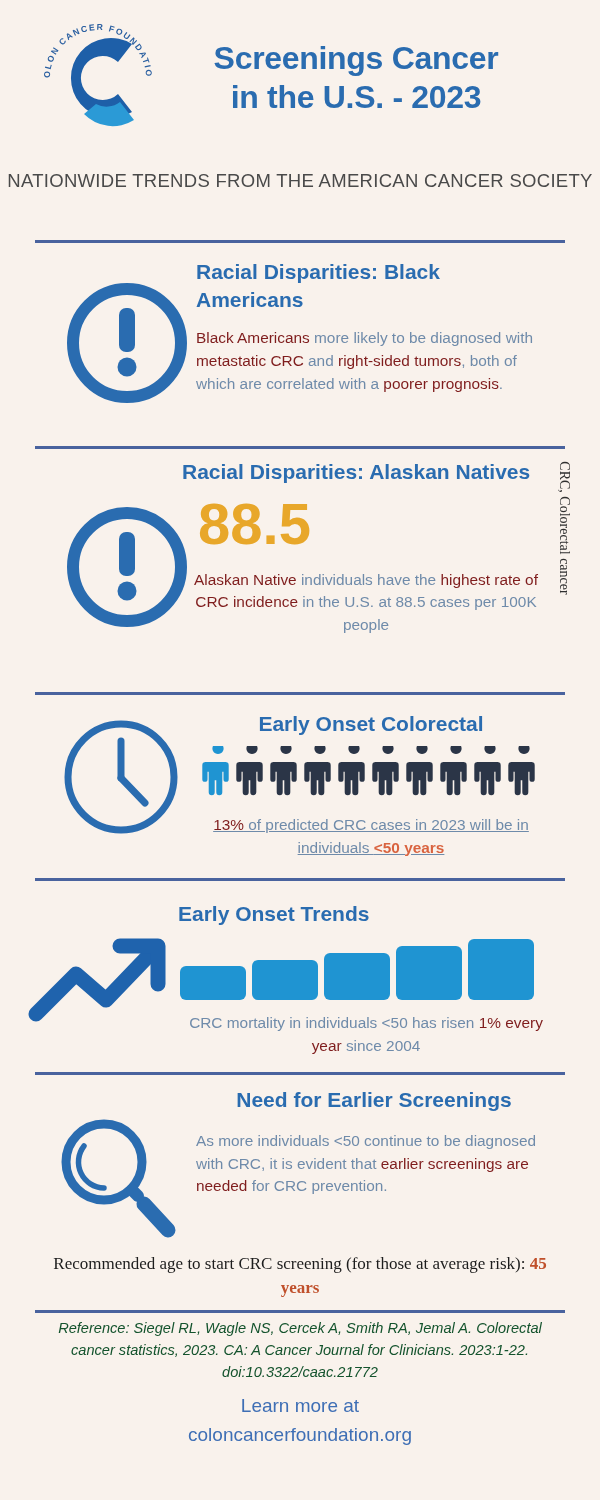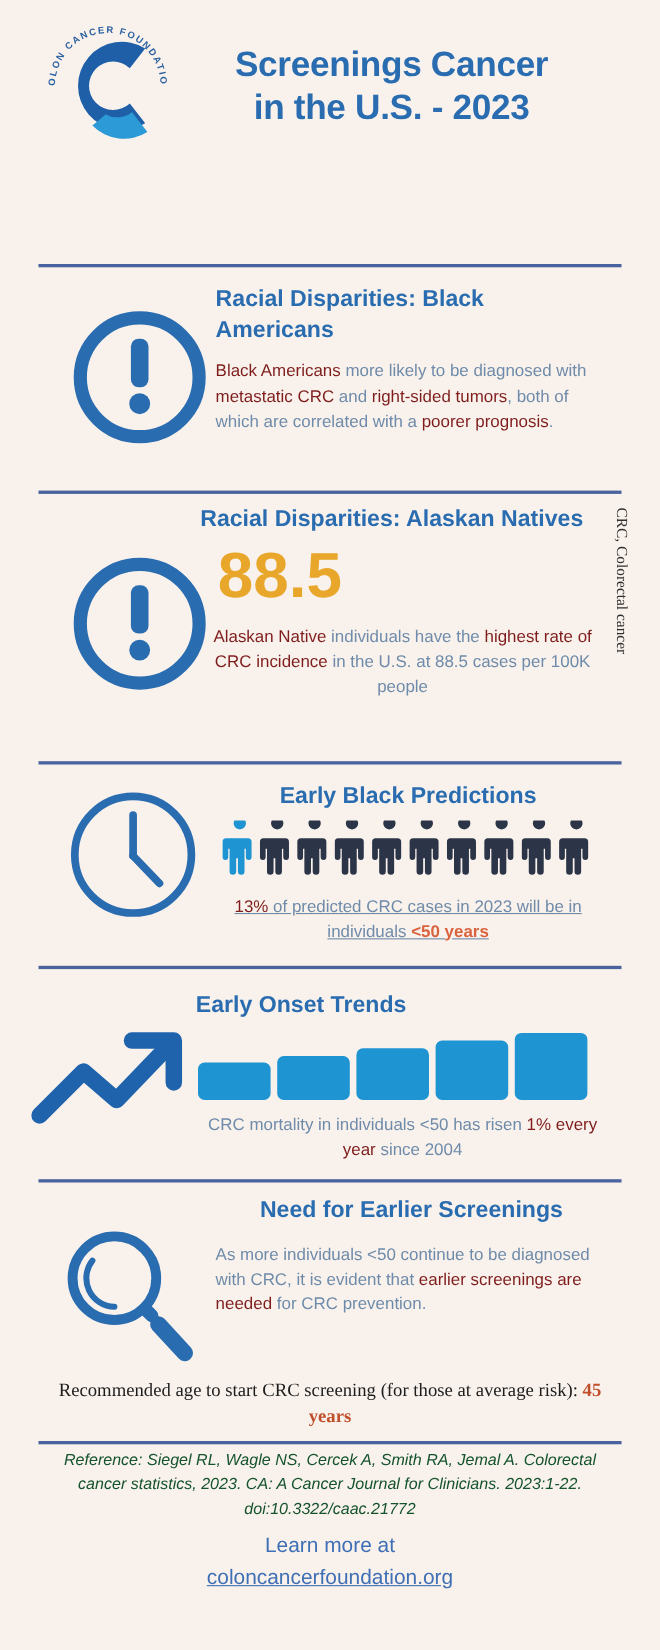--- a/index.html
+++ b/index.html
@@ -148,21 +148,20 @@
   .learn {
     position: absolute;
     top: 1392px; left: 0; width: 600px;
     text-align: center;
     color: #3f6fb5;
     font-size: 19px;
     line-height: 1.5;
   }
   .learn a, .learn .link {
     color: #3f6fb5;
-    text-decoration: underline;
     display: block;
   }
 
   
   .side-text {
     position: absolute;
     right: -44px; top: 520px;
     transform: rotate(90deg);
     transform-origin: center;
     font-family: "Liberation Serif", serif;
@@ -197,20 +196,21 @@
         </text>
       </svg>
     </div>
 
     <div class="title-block">
       <div class="main-title">Screenings Cancer</div>
       <div class="main-title">in the U.S. - 2023</div>
     </div>
   </div>
 
+  <div class="subtitle">NATIONWIDE TRENDS FROM THE AMERICAN CANCER SOCIETY</div>
 
   <div class="divider" style="top:240px"></div>
   <div class="divider" style="top:446px"></div>
   <div class="divider" style="top:692px"></div>
   <div class="divider" style="top:878px"></div>
   <div class="divider" style="top:1072px"></div>
   <div class="divider" style="top:1310px"></div>
 
   <div class="section" id="sec1">
     <div class="icon-pos">
@@ -243,21 +243,21 @@
 
   <div class="section" id="sec3">
     <div class="icon-pos">
       <svg width="122" height="122" viewBox="0 0 122 122">
         <circle cx="61" cy="61" r="53" fill="none" stroke="#2a6cb0" stroke-width="7"></circle>
         <path d="M 61,25 L 61,62" stroke="#2a6cb0" stroke-width="7" stroke-linecap="round" fill="none"></path>
         <path d="M 61,62 L 85,87" stroke="#2a6cb0" stroke-width="7" stroke-linecap="round" fill="none"></path>
       </svg>
     </div>
     <div class="body-pos">
-      <div class="sec-title">Early Black Predictions</div>
+      <div class="sec-title">Early Onset Colorectal</div>
       <div class="people-row" id="people-row">
           <svg width="32" height="62" viewBox="0 0 32 54">
             <path d="M 16,4 a 5.6,5.6 0 1,1 0.01,0 Z M 8.5,12 h 15 a 3.2,3.2 0 0 1 3.2,3.2 v 14 a 2.6,2.6 0 0 1 -5.2,0 v -7.5 h -1.2 v 20.5 a 3,3 0 0 1 -6,0 v -12 h -1.6 v 12 a 3,3 0 0 1 -6,0 v -20.5 h -1.2 v 7.5 a 2.6,2.6 0 0 1 -5.2,0 v -14 a 3.2,3.2 0 0 1 3.2,-3.2 Z" fill="#1f94d2"></path>
           </svg>
           <svg width="32" height="62" viewBox="0 0 32 54">
             <path d="M 16,4 a 5.6,5.6 0 1,1 0.01,0 Z M 8.5,12 h 15 a 3.2,3.2 0 0 1 3.2,3.2 v 14 a 2.6,2.6 0 0 1 -5.2,0 v -7.5 h -1.2 v 20.5 a 3,3 0 0 1 -6,0 v -12 h -1.6 v 12 a 3,3 0 0 1 -6,0 v -20.5 h -1.2 v 7.5 a 2.6,2.6 0 0 1 -5.2,0 v -14 a 3.2,3.2 0 0 1 3.2,-3.2 Z" fill="#2b3547"></path>
           </svg>
           <svg width="32" height="62" viewBox="0 0 32 54">
             <path d="M 16,4 a 5.6,5.6 0 1,1 0.01,0 Z M 8.5,12 h 15 a 3.2,3.2 0 0 1 3.2,3.2 v 14 a 2.6,2.6 0 0 1 -5.2,0 v -7.5 h -1.2 v 20.5 a 3,3 0 0 1 -6,0 v -12 h -1.6 v 12 a 3,3 0 0 1 -6,0 v -20.5 h -1.2 v 7.5 a 2.6,2.6 0 0 1 -5.2,0 v -14 a 3.2,3.2 0 0 1 3.2,-3.2 Z" fill="#2b3547"></path>
           </svg>

